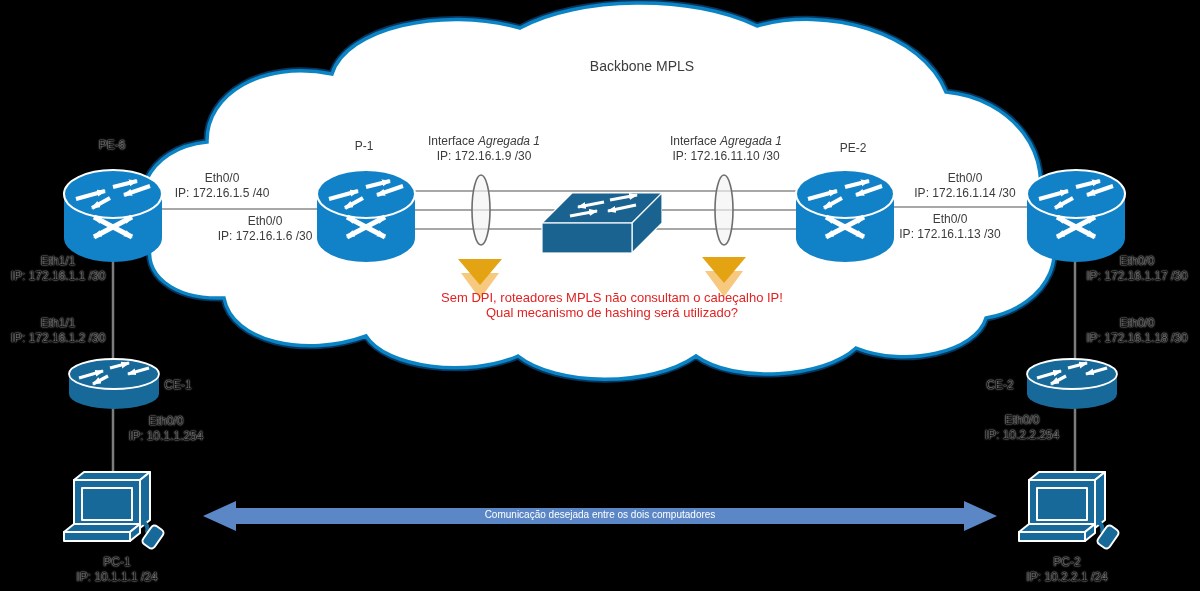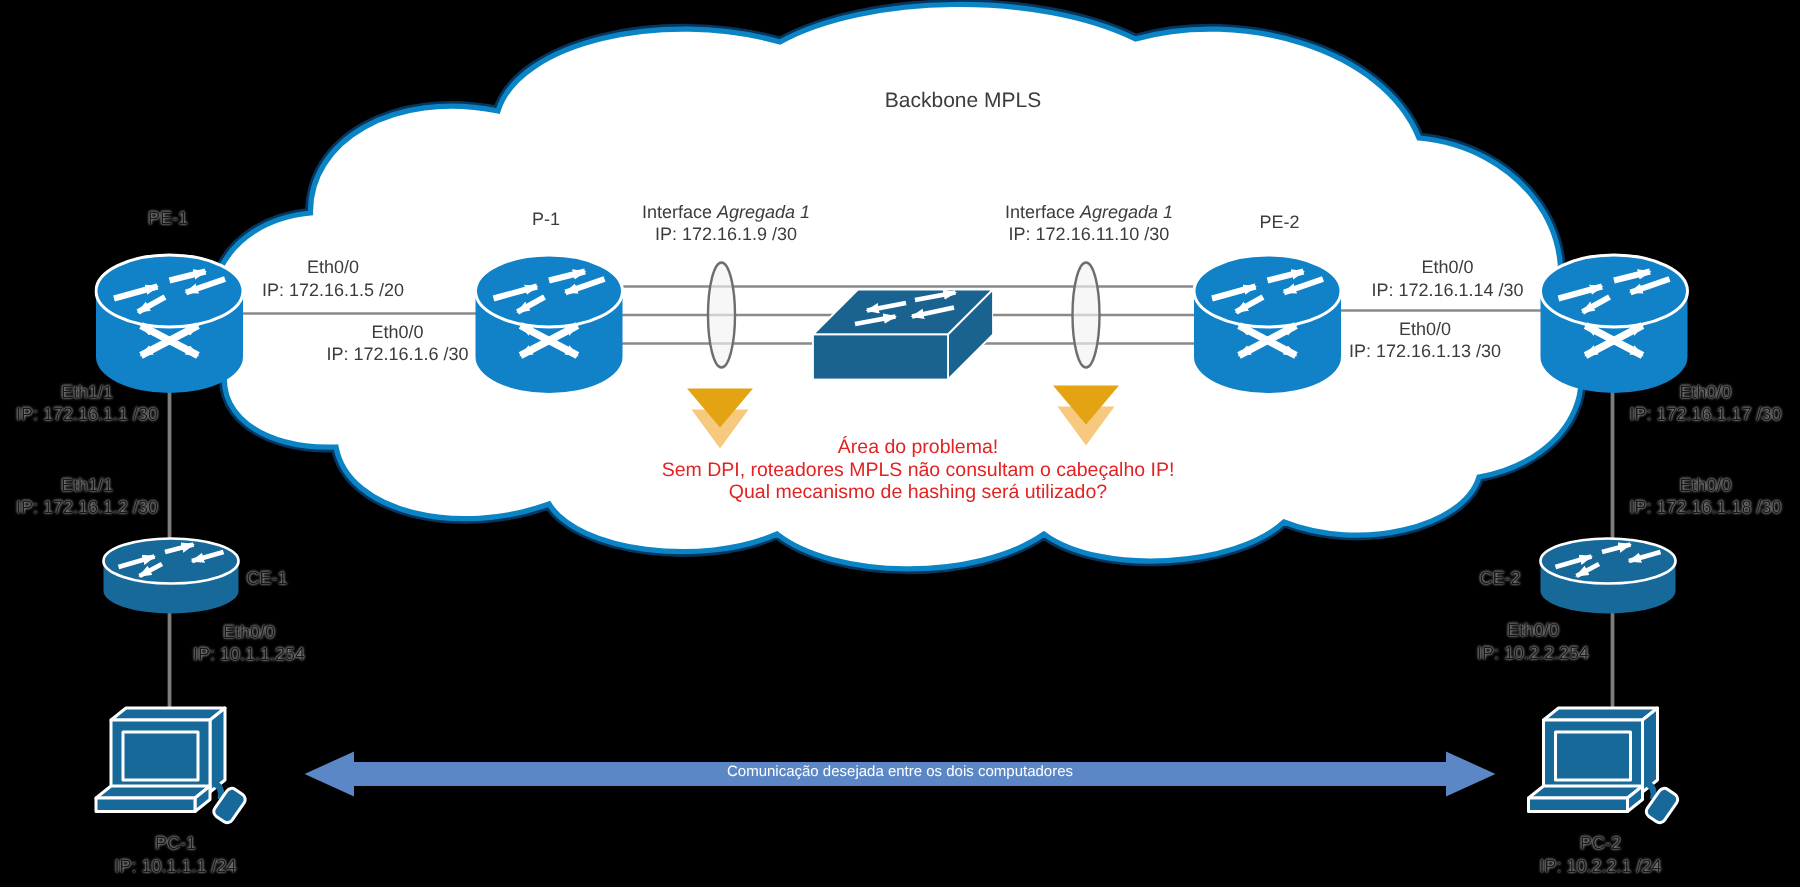--- a/index.html
+++ b/index.html
@@ -132,41 +132,41 @@
 
     <use href="#oarrow" x="457" y="257" width="46" height="46"></use>
     <use href="#oarrow" x="701" y="255" width="46" height="46"></use>
 
     <polygon points="203,516 236,501 236,508 964,508 964,501 997,516 964,531 964,524 236,524 236,531" fill="#5b87c7"></polygon>
   </svg>
 
   <div class="title" style="left:642px;top:58px">Backbone MPLS</div>
 
   <div class="lbl dk" style="left:112px;top:138px">
-    <span>PE-1</span>
+    <span>PE-6</span>
   </div>
   <div class="lbl" style="left:364px;top:139px">
     <span>P-1</span>
   </div>
   <div class="lbl" style="left:853px;top:141px">
     <span>PE-2</span>
   </div>
 
   <div class="lbl" style="left:484px;top:134px">
     <span class="agg-line"><span>Interface </span><span class="it">Agregada 1</span></span>
     <span>IP: 172.16.1.9 /30</span>
   </div>
   <div class="lbl" style="left:726px;top:134px">
     <span class="agg-line"><span>Interface </span><span class="it">Agregada 1</span></span>
     <span>IP: 172.16.11.10 /30</span>
   </div>
 
   <div class="lbl" style="left:222px;top:171px">
     <span>Eth0/0</span>
-    <span>IP: 172.16.1.5 /20</span>
+    <span>IP: 172.16.1.5 /40</span>
   </div>
   <div class="lbl" style="left:265px;top:214px">
     <span>Eth0/0</span>
     <span>IP: 172.16.1.6 /30</span>
   </div>
   <div class="lbl" style="left:965px;top:171px">
     <span>Eth0/0</span>
     <span>IP: 172.16.1.14 /30</span>
   </div>
   <div class="lbl" style="left:950px;top:212px">
@@ -210,20 +210,19 @@
   <div class="lbl dk" style="left:117px;top:555px">
     <span>PC-1</span>
     <span>IP: 10.1.1.1 /24</span>
   </div>
   <div class="lbl dk" style="left:1067px;top:555px">
     <span>PC-2</span>
     <span>IP: 10.2.2.1 /24</span>
   </div>
 
   <div class="problem">
-    <div>Área do problema!</div>
     <div>Sem DPI, roteadores MPLS não consultam o cabeçalho IP!</div>
     <div>Qual mecanismo de hashing será utilizado?</div>
   </div>
 
   <div class="comm-label">Comunicação desejada entre os dois computadores</div>
 
 </div>
 
 </body></html>

